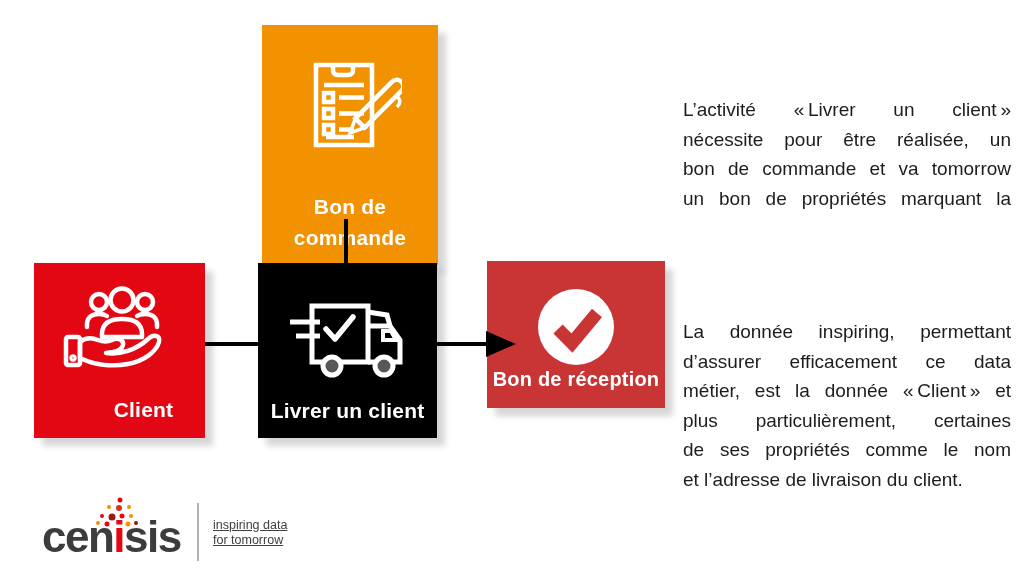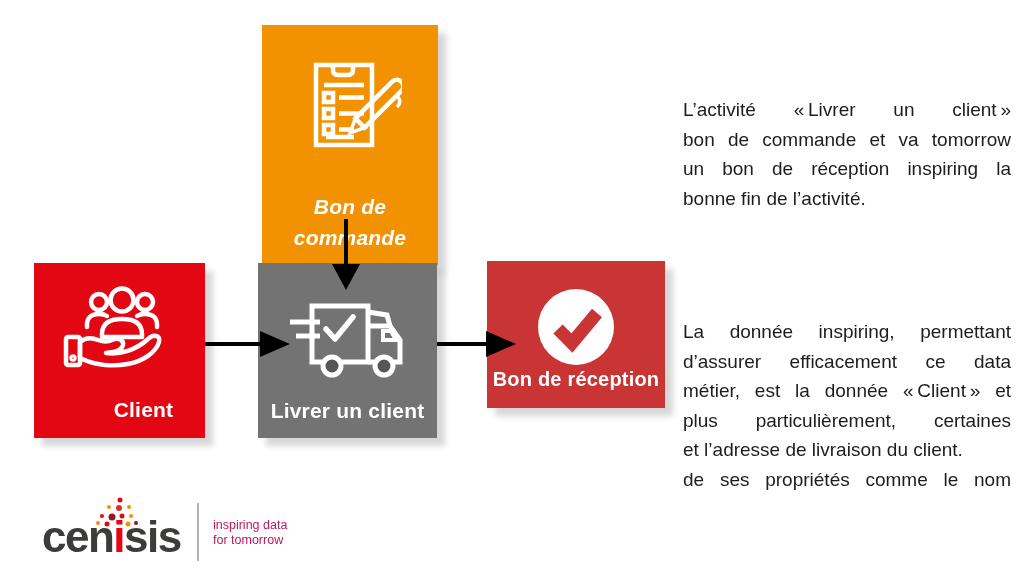--- a/index.html
+++ b/index.html
@@ -2,21 +2,21 @@
 <html><head>
 <meta charset="utf-8">
 <style>
   html,body { margin:0; padding:0; background:#ffffff; }
   .canvas {
     position:relative; width:1024px; height:576px; background:#ffffff;
     font-family:"Liberation Sans", sans-serif; overflow:hidden;
   }
   
   .pbox { position:absolute; box-shadow:8px 8px 6px rgba(0,0,0,0.16); }
-  .box-commande  { left:262px; top:25px;  width:176px; height:240px;font-style:italic; }
+  .box-commande  { left:262px; top:25px;  width:176px; height:240px; }
   .box-client    { left:34px;  top:263px; width:171px; height:175px; }
   .box-livrer    { left:258px; top:263px; width:179px; height:175px; }
   .box-reception { left:487px; top:261px; width:178px; height:147px; }
   .box-icon { position:absolute; }
   .icon-commande  { left:40px; top:28px; }
   .icon-client    { left:26px; top:18px; }
   .icon-livrer    { left:30px; top:33px; }
   .icon-reception { left:49px; top:26px; }
   .box-label {
     position:absolute; left:0; right:0; text-align:center;
@@ -44,21 +44,21 @@
   .desc-1 { top:95px; }
   .desc-2 { top:317px; }
   .jline { text-align:justify; text-align-last:justify; white-space:nowrap; }
   .jline.last { text-align-last:left; }
   
   .logo-wordmark { position:absolute; left:42px; top:515px; font-size:44px;
                    font-weight:700; letter-spacing:-1.5px; color:#3c3c3b; line-height:44px; }
   .logo-dots { position:absolute; left:95px; top:496px; }
   .logo-divider { position:absolute; left:197px; top:503px; width:2px; height:58px; background:#b2b2b2; }
   .logo-tagline { position:absolute; left:213px; top:518px; font-size:12.5px;
-                  line-height:15px; color:#be185d; }
+                  line-height:15px; color:#404040;text-decoration:underline; }
   svg { display:block; }
 </style>
 </head>
 <body>
 
 <div class="canvas">
 
   <div class="pbox box-commande" style="background-color: rgb(243, 146, 0);">
     <div class="box-icon icon-commande">
       <svg width="100" height="100" viewBox="0 0 100 100" fill="none" stroke="#ffffff" stroke-width="4.5">
@@ -95,21 +95,21 @@
         <rect x="6" y="56" width="14" height="28" rx="2"></rect>
         <circle cx="13" cy="77" r="2.2" stroke-width="3"></circle>
         <path d="M20,61 C26,56 33,57 38,59 C43,61 48,61 52,59 C58,56 64,59 63,64 C62,68 58,70 53,71 L46,72 C60,74 76,69 88,58 C93,53 101,54 99,61 C96,71 84,80 68,83 C52,86 34,84 20,77 Z"></path>
       </svg>
     </div>
     <div class="box-label label-client">
       <span>Client</span>
     </div>
   </div>
 
-  <div class="pbox box-livrer" style="background-color: #737373;">
+  <div class="pbox box-livrer" style="background-color: #000000;">
     <div class="box-icon icon-livrer">
       <svg width="120" height="86" viewBox="0 0 120 86" fill="none" stroke="#ffffff" stroke-width="5">
         <line x1="2" y1="26" x2="32" y2="26"></line>
         <line x1="8" y1="40" x2="32" y2="40"></line>
         <rect x="24" y="10" width="56" height="56"></rect>
         <path d="M38,33 l9,10 l18,-22" stroke-width="5.5" stroke-linecap="round" stroke-linejoin="round"></path>
         <path d="M80,16 L99,19 L102,30 L112,44 L112,66 L80,66"></path>
         <path d="M80,30 L102,30"></path>
         <path d="M95,35 L103,35 L108,44 L95,44 Z" stroke-width="4"></path>
         <circle cx="44" cy="70" r="9" fill="#575756"></circle>
@@ -142,31 +142,31 @@
     <div class="arrow-head head-l2r"></div>
   </div>
   <div>
     <div class="arrow-shaft shaft-o2l"></div>
     <div class="arrow-head head-o2l"></div>
   </div>
 
   <div>
     <div class="desc desc-1">
         <div class="jline">L’activité « Livrer un client »</div>
+        <div class="jline">nécessite pour être réalisée, un</div>
         <div class="jline">bon de commande et va tomorrow</div>
-        <div class="jline">un bon de réception inspiring la</div>
-        <div class="jline last">bonne fin de l’activité.</div>
+        <div class="jline">un bon de propriétés marquant la</div>
       </div>
     <div class="desc desc-2">
         <div class="jline">La donnée inspiring, permettant</div>
         <div class="jline">d’assurer efficacement ce data</div>
         <div class="jline">métier, est la donnée « Client » et</div>
         <div class="jline">plus particulièrement, certaines</div>
+        <div class="jline">de ses propriétés comme le nom</div>
         <div class="jline last">et l’adresse de livraison du client.</div>
-        <div class="jline">de ses propriétés comme le nom</div>
       </div>
   </div>
 
   <div>
     <div class="logo-dots">
       <svg width="48" height="34" viewBox="0 0 48 34">
         <circle cx="25" cy="4" r="2.5" fill="#E30613"></circle>
         <circle cx="14" cy="11" r="2" fill="#F39200"></circle>
         <circle cx="24" cy="12" r="3" fill="#D4331C"></circle>
         <circle cx="34" cy="11" r="2" fill="#F39200"></circle>

